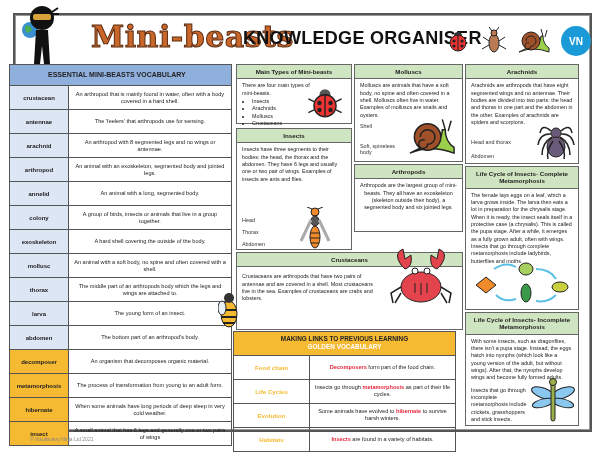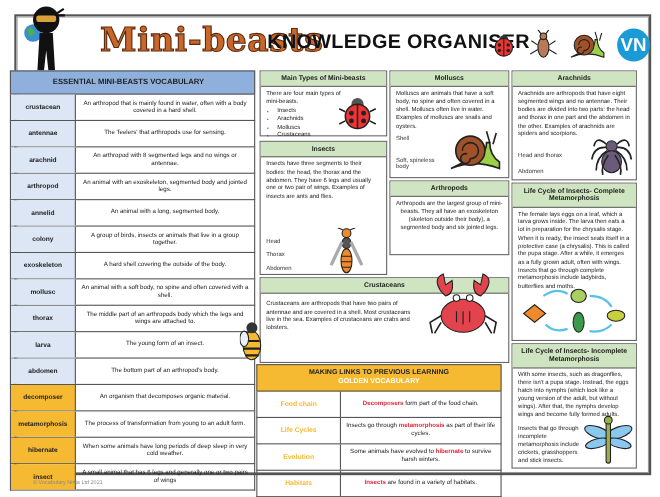--- a/index.html
+++ b/index.html
@@ -3,21 +3,21 @@
 <meta charset="utf-8">
 <style>
   html, body { margin:0; padding:0; background:#fff; }
   body { width:600px; height:452px; position:relative; font-family:"Liberation Sans", sans-serif; color:#222; overflow:hidden; }
   .frame { position:absolute; left:13px; top:13px; width:575px; height:415px; border:2px solid #555; box-shadow: inset 0 0 0 1px #999; background:#fff; }
   .title-row { position:absolute; left:0; top:0; width:575px; height:44px; }
   .ninja { position:absolute; left:20px; top:2px; width:40px; height:62px; }
   .brand { position:absolute; left:76px; top:4px; font-family:"DejaVu Serif", serif; font-size:30px; font-weight:bold; color:#c9672b; letter-spacing:0.5px; -webkit-text-stroke:1px #5a2a10; }
   .subtitle { position:absolute; left:228px; top:13px; font-size:18px; font-weight:bold; color:#111; letter-spacing:0.3px; }
   .icons { position:absolute; left:430px; top:8px; height:36px; display:flex; gap:10px; align-items:center; }
-  .logo { width:30px; height:30px; border-radius:50%; background:#1a9ad6; color:#fff; font-weight:bold; font-size:17px; display:flex; align-items:center; justify-content:center; }
+  .logo { width:30px; height:30px; border-radius:50%; background:#1a9ad6; color:#fff; font-weight:bold; font-size:10px; display:flex; align-items:center; justify-content:center; }
 
   
   .vocab { position:absolute; left:9px; top:64px; width:223px; }
   .vocab-head { background:#8fb0dc; height:20px; border:1px solid #555; font-size:7px; font-weight:bold; line-height:20px; padding-left:38px; color:#222; }
   .vrow { display:flex; height:23px; border:1px solid #555; border-top:none; }
   .vterm { width:58px; background:#dce6f4; font-size:6px; font-weight:bold; display:flex; align-items:center; justify-content:center; border-right:1px solid #555; }
   .vdef { flex:1; font-size:5.6px; display:flex; align-items:center; justify-content:center; text-align:center; padding:0 3px; line-height:1.25; }
   .vrow.gold .vterm { background:#f5b932; }
 
   .box { position:absolute; border:1px solid #666; background:#fff; }

